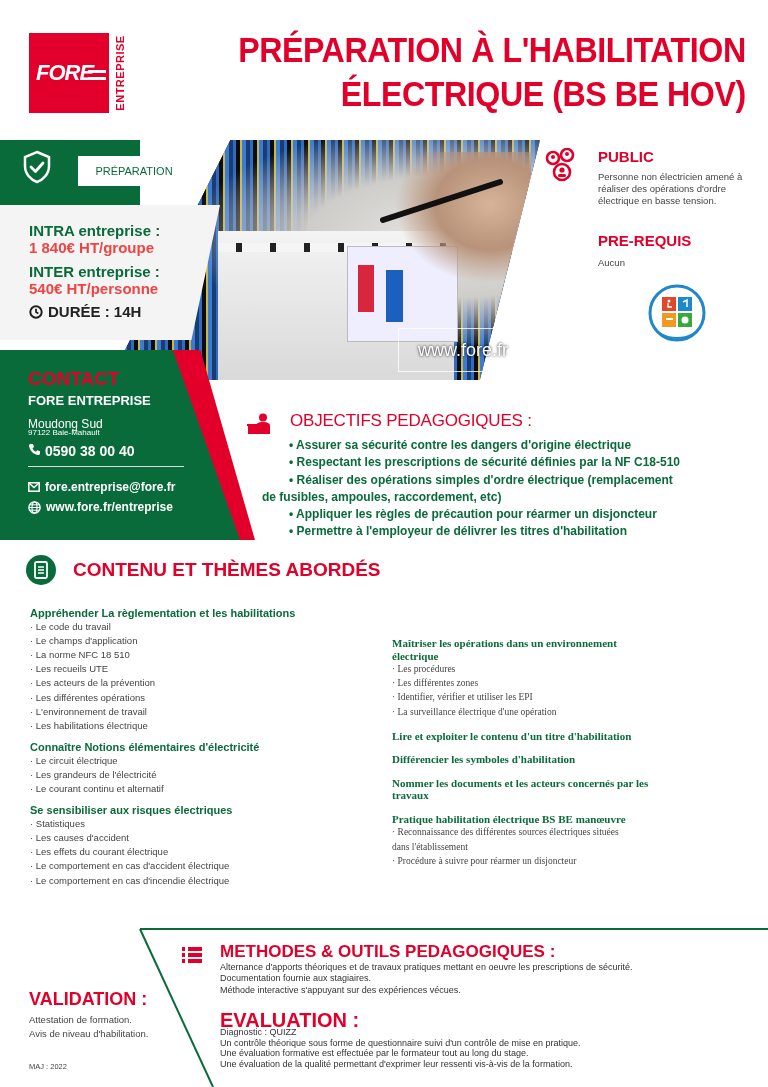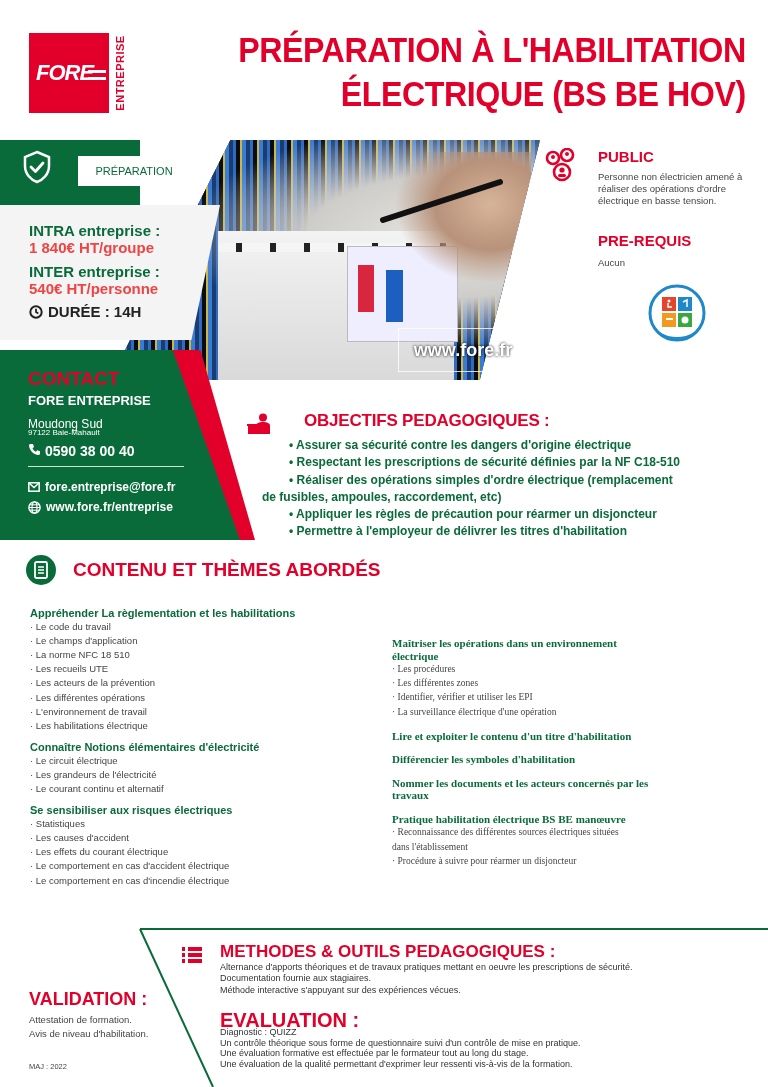--- a/index.html
+++ b/index.html
@@ -25,21 +25,21 @@
       repeating-linear-gradient(90deg, #1a3c6e 0 4px, #2e6bc4 4px 7px, #0c0c0c 7px 11px, #c8b84a 11px 13px, #3a7bd5 13px 17px),
       #223;
   }
   .photo .panel { position:absolute; left: 25%; top: 38%; width: 55%; height: 62%; background: linear-gradient(180deg,#f3f3f3,#d9d9d9); }
   .photo .panel::before { content:""; position:absolute; left:0; right:0; top:8%; height:6%; background: repeating-linear-gradient(90deg,#f5f5f5 0 18px,#222 18px 24px,#f5f5f5 24px 34px); }
   .photo .breaker { position:absolute; left: 55%; top: 44%; width: 26%; height: 40%; background:#eef; border:1px solid #bbb; }
   .photo .breaker::before { content:""; position:absolute; left:10%; top:20%; width:14%; height:50%; background:#d7263d; }
   .photo .breaker::after { content:""; position:absolute; left:35%; top:25%; width:16%; height:55%; background:#1d5fbf; }
   .photo .hand { position:absolute; right: 2%; top: 5%; width: 32%; height: 55%; background: radial-gradient(ellipse at 70% 40%, #d6b49a 0%, #b8927a 40%, transparent 70%); }
   .photo .probe { position:absolute; left: 62%; top: 24%; width: 30%; height: 6px; background:#111; transform: rotate(-18deg); border-radius: 3px; }
-  .web-box { left: 398px; top: 328px; width: 130px; height: 44px; border: 1px solid rgba(255,255,255,0.8); color: #fff; font-weight: bold; font-size: 18px; display:flex; align-items:center; justify-content:center; text-shadow: 0 0 3px #000; }
+  .web-box { left: 398px; top: 328px; width: 130px; height: 44px; border: 1px solid rgba(255,255,255,0.8); color: #fff; font-weight: normal; font-size: 18px; display:flex; align-items:center; justify-content:center; text-shadow: 0 0 3px #000; }
 
   
   .green-top { left: 0; top: 140px; width: 140px; height: 65px; background: #0a6b3a; clip-path: polygon(0 0, 100% 0, 100% 100%, 0 100%); }
   .shield { left: 22px; top: 150px; width: 30px; height: 34px; }
   .presentiel { left: 78px; top: 156px; width: 112px; height: 30px; background: #ffffff; color: #0a6b3a; font-size: 11px; display:flex; align-items:center; justify-content:center; }
   .price-panel { left: 0; top: 205px; width: 220px; height: 135px; background: #f4f4f4; clip-path: polygon(0 0, 100% 0, 87% 100%, 0 100%); }
   .p-green { color: #0a6b3a; font-weight: bold; font-size: 15px; line-height: 17px; }
   .p-red { color: #ef4444; font-weight: bold; font-size: 15px; line-height: 17px; }
   .intra-l { left: 29px; top: 222px; }
   .intra-v { left: 29px; top: 239px; }
@@ -63,21 +63,21 @@
   
   .public-icon { left: 545px; top: 148px; width: 36px; height: 36px; }
   .public-title { left: 598px; top: 148px; color: #e2002b; font-weight: bold; font-size: 15px; }
   .public-text { left: 598px; top: 171px; width: 160px; font-size: 9.5px; line-height: 12px; color: #444; }
   .prereq-title { left: 598px; top: 232px; color: #e2002b; font-weight: bold; font-size: 15px; }
   .prereq-text { left: 598px; top: 257px; font-size: 9.5px; color: #444; }
   .handi-badge { left: 647px; top: 283px; width: 60px; height: 60px; }
 
   
   .obj-icon { left: 247px; top: 413px; width: 30px; height: 22px; }
-  .obj-title { left: 304px; top: 411px; color: #e2002b; font-weight: bold; font-size: 17px; letter-spacing: -0.2px; }
+  .obj-title { left: 290px; top: 411px; color: #e2002b; font-weight: normal; font-size: 17px; letter-spacing: -0.2px; }
   .obj-list { left: 289px; top: 437px; width: 470px; color: #0a6b3a; font-weight: bold; font-size: 12px; line-height: 17.3px; }
   .obj-list .cont { margin-left: -27px; }
 
   
   .contenu-icon { left: 26px; top: 555px; width: 30px; height: 30px; border-radius: 50%; background: #0a6b3a; }
   .contenu-icon svg { position:absolute; left: 8px; top: 6px; }
   .contenu-title { left: 73px; top: 559px; color: #e2002b; font-weight: bold; font-size: 19px; }
   .col { width: 360px; }
   .col-left { left: 30px; top: 607px; }
   .col-right { left: 392px; top: 637px; font-family: Liberation Serif, serif; }

